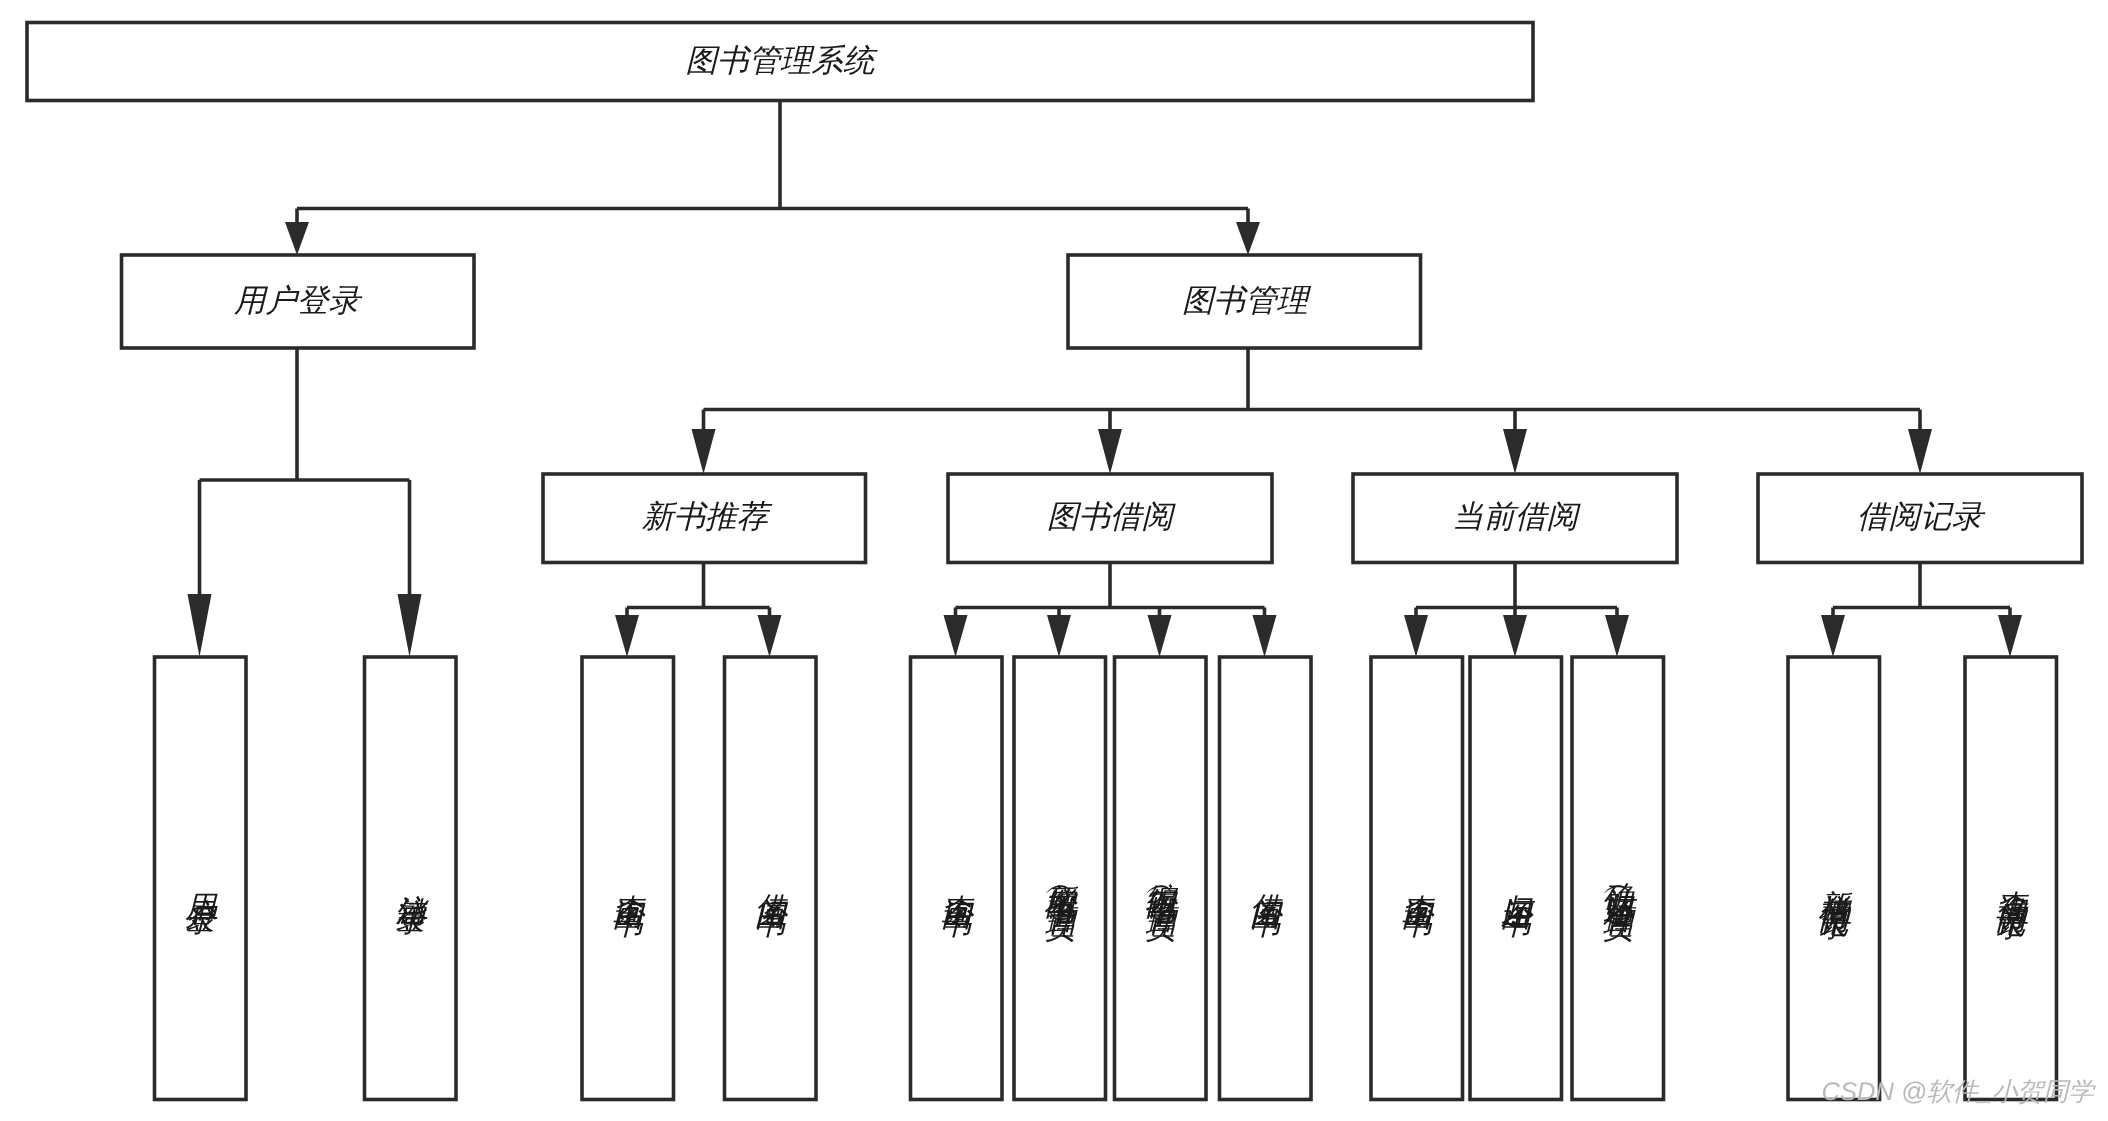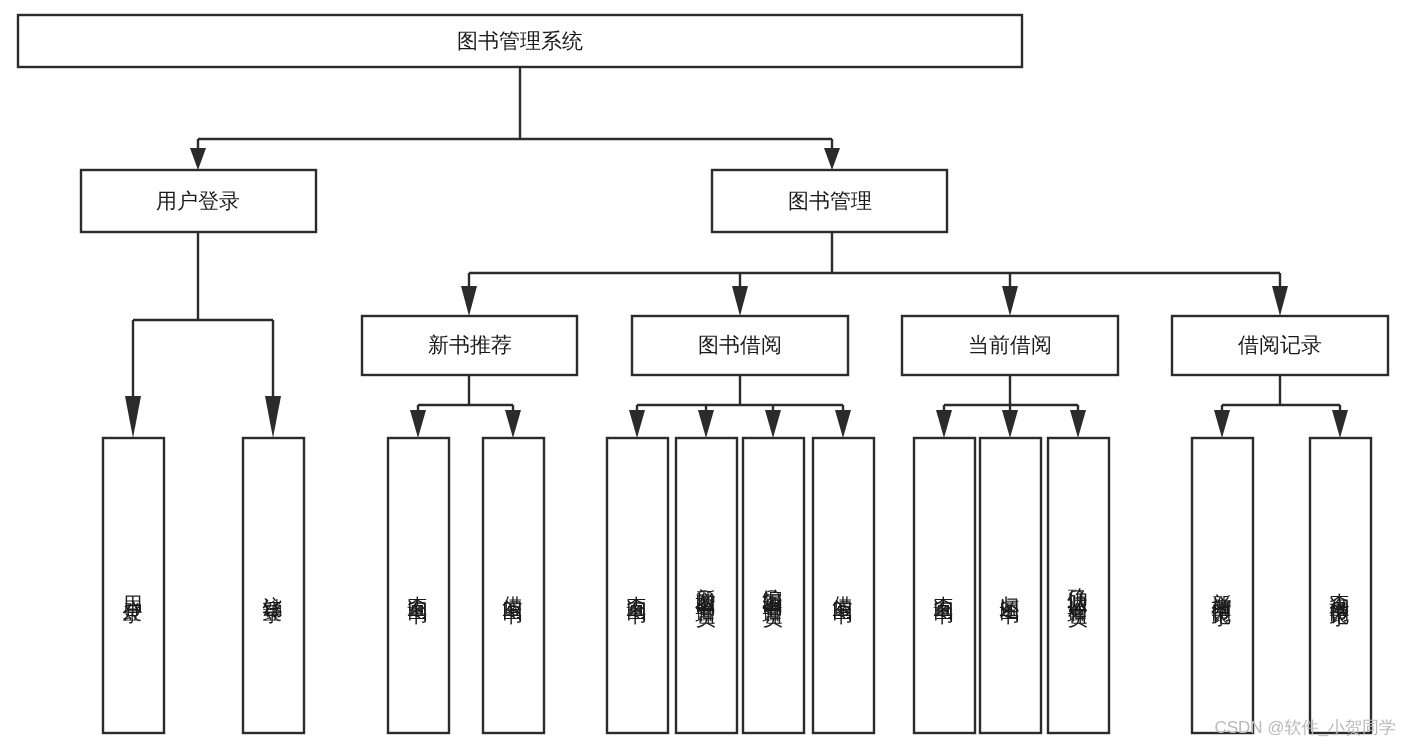--- a/index.html
+++ b/index.html
@@ -9,20 +9,21 @@
   }
   body {
     font-family: "Liberation Sans", "DejaVu Sans", sans-serif;
   }
   #diagram-root {
     position: relative;
     width: 1403px;
     height: 747px;
     background: #ffffff;
     overflow: hidden;
+    font-style: italic;
   }
   svg#flow {
     position: absolute;
     left: 0;
     top: 0;
     width: 1405px;
     height: 747px;
     display: block;
   }
   .node-box {

